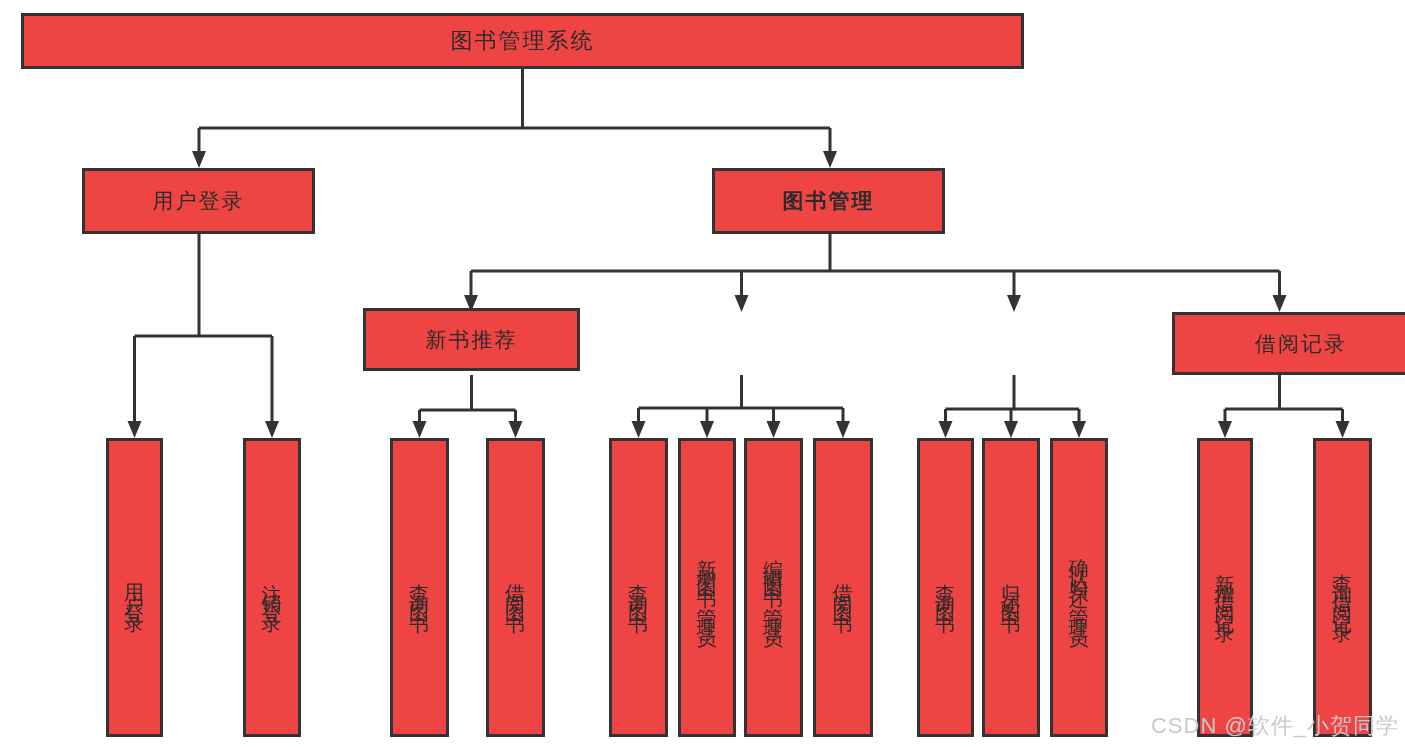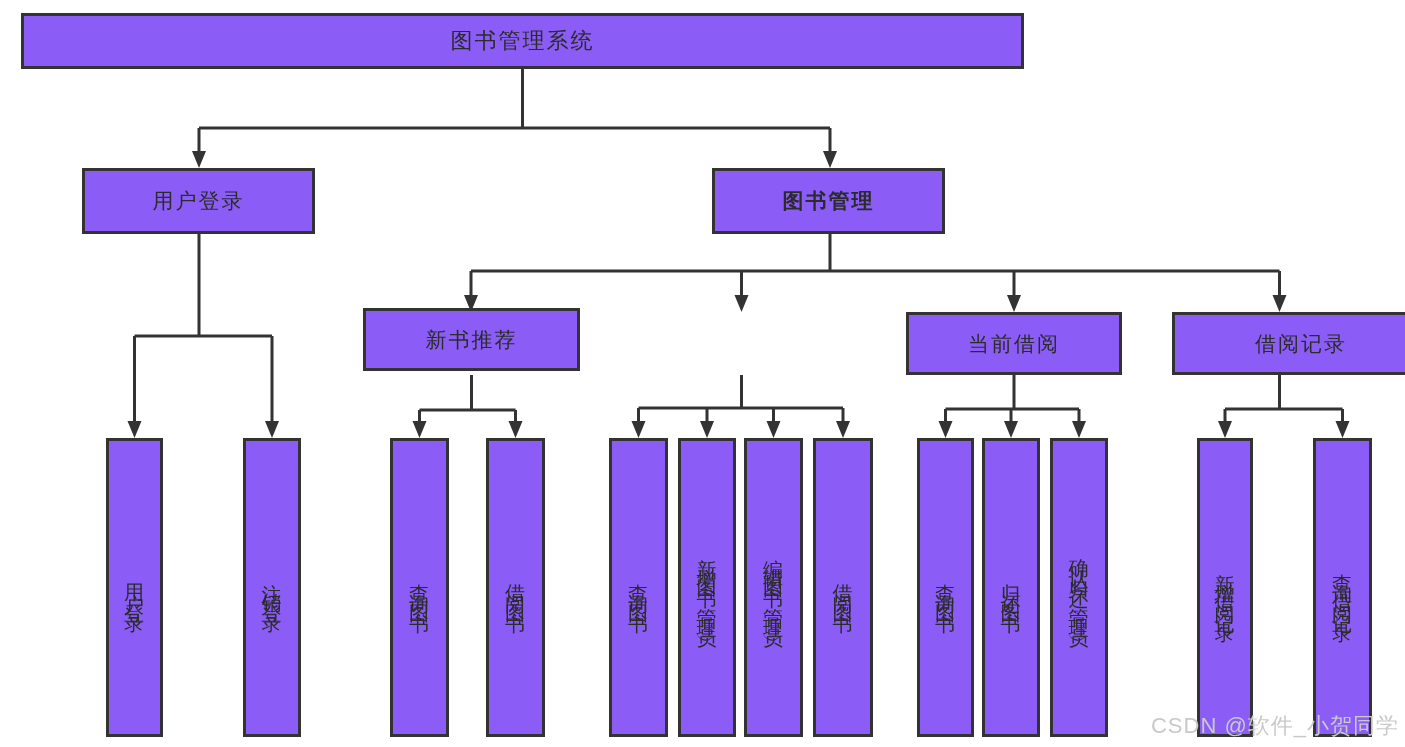--- a/index.html
+++ b/index.html
@@ -15,21 +15,21 @@
     background:var(--bg);
     font-family:"Liberation Sans","DejaVu Sans",sans-serif;
     color:var(--text);
     overflow:hidden;
   }
   #wires{position:absolute;left:0;top:0;z-index:1;}
   .node{
     position:absolute;
     box-sizing:border-box;
     border:3px solid var(--line);
-    background:#8b5cf6;
+    background:#ef4444;
     display:flex;align-items:center;justify-content:center;
     z-index:2;
   }
   .hlabel{
     font-size:21px;
     letter-spacing:2px;
     color:var(--text);
     white-space:nowrap;
   }
   .root .hlabel{font-size:22px;}
@@ -125,23 +125,20 @@
   <div class="node" style="left:82px;top:168px;width:233px;height:66px;">
     <span class="hlabel">用户登录</span>
   </div>
   <div class="node" style="left:712px;top:168px;width:233px;height:66px;font-weight:bold;">
     <span class="hlabel">图书管理</span>
   </div>
 
   <div class="node" style="left:363px;top:308px;width:217px;height:63px;">
     <span class="hlabel">新书推荐</span>
   </div>
-  <div class="node" style="left:906px;top:312px;width:216px;height:63px;">
-    <span class="hlabel">当前借阅</span>
-  </div>
   <div class="node" style="left:1172px;top:312px;width:258px;height:63px;">
     <span class="hlabel">借阅记录</span>
   </div>
 
   <div class="node leaf" style="left:106px;top:438px;width:57px;height:299px;">
     <span>用户登录</span>
   </div>
   <div class="node leaf" style="left:243px;top:438px;width:58px;height:299px;">
     <span>注销登录</span>
   </div>

